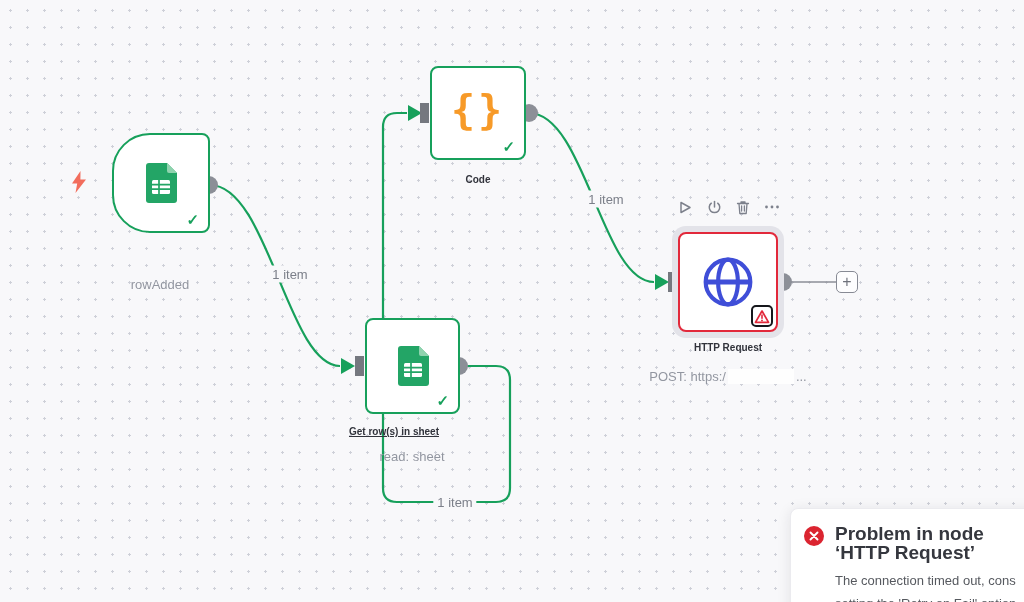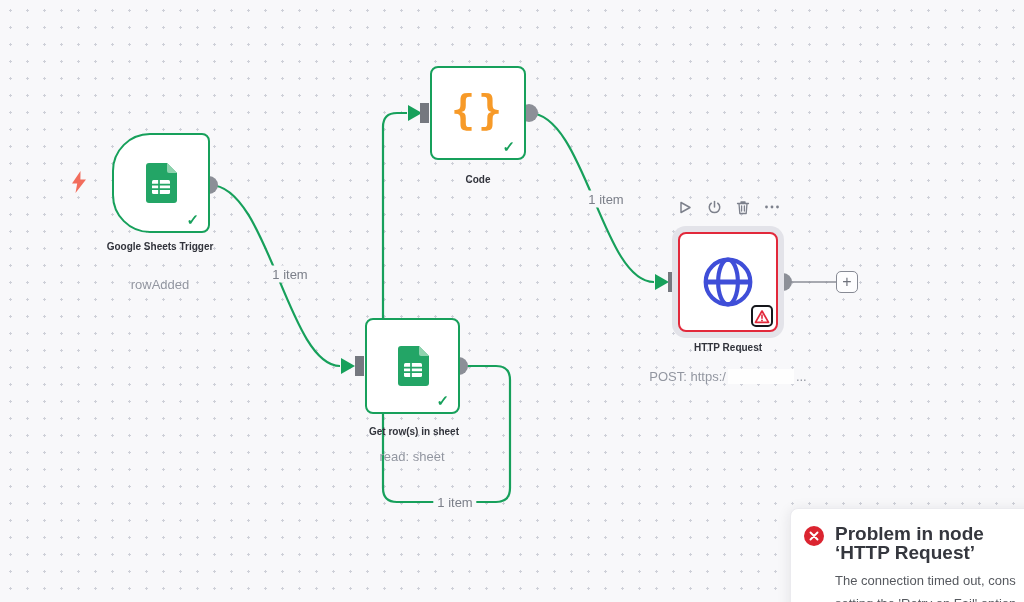--- a/index.html
+++ b/index.html
@@ -162,39 +162,38 @@
 
   <div class="node trigger" style="left:112px; top:133px; width:98px; height:100px;">
     <svg width="40" height="44" viewBox="0 0 40 44">
       <path d="M8 2 h18 l10 10 v27 a3 3 0 0 1 -3 3 H8 a3 3 0 0 1 -3 -3 V5 a3 3 0 0 1 3 -3 z" fill="#23a566"></path>
       <path d="M26 2 l10 10 H28 a2 2 0 0 1 -2 -2 z" fill="#8fd3ae"></path>
       <rect x="11" y="19" width="18" height="14" rx="1.5" fill="#ffffff"></rect>
       <path d="M11 23.6 h18 M11 28.2 h18 M18 19 v14" stroke="#23a566" stroke-width="1.7" fill="none"></path>
     </svg>
     <span class="check">✓</span>
   </div>
-  <div class="caption" style="left:35px; top:241px; width:250px;">Google Sheets Trigger</div>
   <div class="subtitle" style="left:35px; top:277px; width:250px;">rowAdded</div>
 
   <div class="node" style="left:430px; top:66px; width:96px; height:94px;">
     <span class="braces">{}</span>
     <span class="check">✓</span>
   </div>
   <div class="caption" style="left:353px; top:174px; width:250px;">Code</div>
 
   <div class="node" style="left:365px; top:318px; width:95px; height:96px;">
     <svg width="40" height="44" viewBox="0 0 40 44">
       <path d="M8 2 h18 l10 10 v27 a3 3 0 0 1 -3 3 H8 a3 3 0 0 1 -3 -3 V5 a3 3 0 0 1 3 -3 z" fill="#23a566"></path>
       <path d="M26 2 l10 10 H28 a2 2 0 0 1 -2 -2 z" fill="#8fd3ae"></path>
       <rect x="11" y="19" width="18" height="14" rx="1.5" fill="#ffffff"></rect>
       <path d="M11 23.6 h18 M11 28.2 h18 M18 19 v14" stroke="#23a566" stroke-width="1.7" fill="none"></path>
     </svg>
     <span class="check">✓</span>
   </div>
-  <div class="caption" style="left:289px; top:426px; width:250px;">Get row(s) in sheet</div>
+  <div class="caption" style="left:269px; top:426px; width:250px;text-decoration:underline;">Get row(s) in sheet</div>
   <div class="subtitle" style="left:287px; top:449px; width:250px;">read: sheet</div>
 
   <div class="node-toolbar" style="left:677px; top:199px;">
     <span class="tool-btn">
       <svg width="14" height="15" viewBox="0 0 14 15">
           <polygon points="3,2.5 12,7.5 3,12.5" fill="none" stroke="#7d818c" stroke-width="1.5" stroke-linejoin="round"></polygon>
         </svg>
     </span>
     <span class="tool-btn">
       <svg width="15" height="15" viewBox="0 0 16 16">

